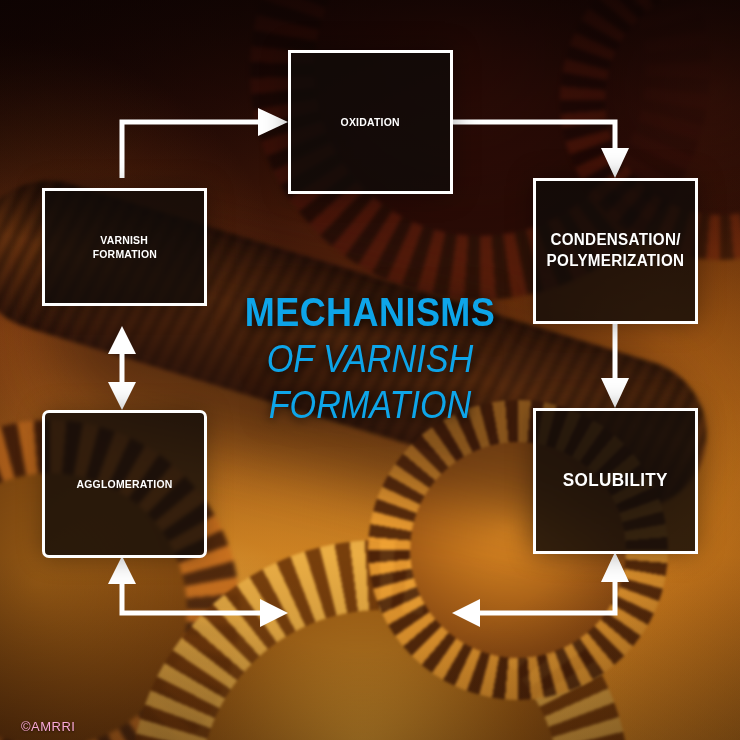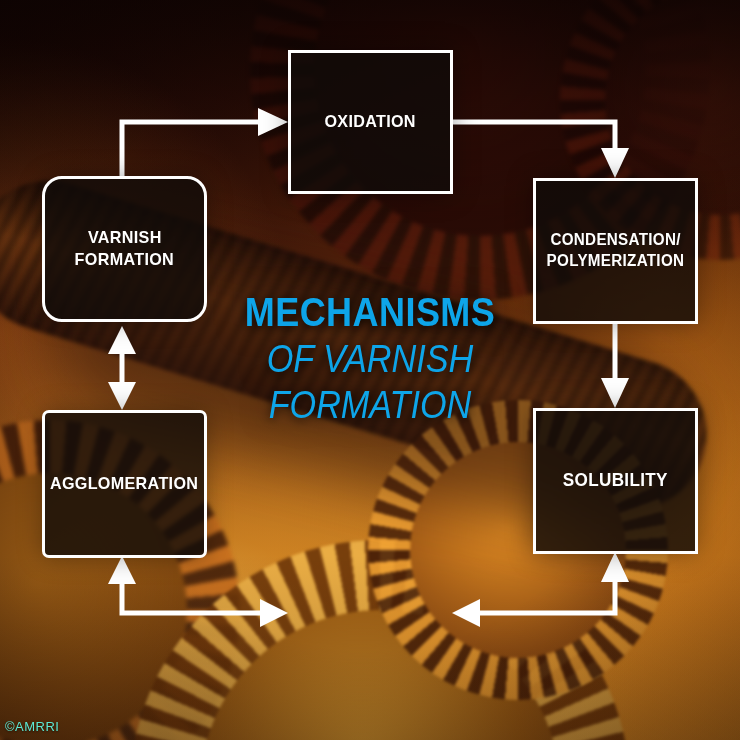--- a/index.html
+++ b/index.html
@@ -45,37 +45,37 @@
   .vignette{inset:0;background:
     linear-gradient(180deg, rgba(12,3,2,0.75) 0%, rgba(12,3,2,0.35) 14%, rgba(0,0,0,0) 34%),
     linear-gradient(0deg, rgba(20,6,2,0.25) 0%, rgba(0,0,0,0) 25%),
     radial-gradient(ellipse at 50% 45%, rgba(0,0,0,0) 55%, rgba(18,5,3,0.40) 100%);}
   
   .arrows{position:absolute;inset:0;z-index:2;}
   
   .node{position:absolute;z-index:3;border:3px solid #fff;box-sizing:border-box;
     background:rgba(16,11,9,0.80);color:#fff;display:flex;flex-direction:column;
     align-items:center;justify-content:center;text-align:center;
-    font-weight:bold;font-size:17px;line-height:1.3;letter-spacing:0.02em;
+    font-weight:bold;font-size:11px;line-height:1.3;letter-spacing:0.02em;
     box-shadow:0 0 24px rgba(0,0,0,0.35);}
   .nline{display:block;transform:scaleX(0.95);white-space:nowrap;}
-  #node-varnish{left:42px;top:176px;width:165px;height:146px;border-radius:20px;}
+  #node-varnish{left:42px;top:188px;width:165px;height:118px;}
   #node-oxidation{left:288px;top:50px;width:165px;height:144px;}
   #node-condensation{left:533px;top:178px;width:165px;height:146px;font-size:16px;}
   #node-solubility{left:533px;top:408px;width:165px;height:146px;font-size:18px;}
   #node-precipitation{left:288px;top:542px;width:165px;height:148px;}
   #node-agglomeration{left:42px;top:410px;width:165px;height:148px;border-radius:7px;}
   
   .title{position:absolute;top:292px;left:0;right:0;z-index:3;text-align:center;color:#0ea5e9;
     text-shadow:0 2px 10px rgba(0,0,0,0.75), 0 0 30px rgba(0,0,0,0.5);}
   .t1{font-size:40px;font-weight:bold;letter-spacing:0.5px;line-height:1;transform:scaleX(0.90);}
   .t2,.t3{font-size:38px;font-style:italic;font-weight:normal;line-height:1;margin-top:8px;transform:scaleX(0.90);}
   
-  .watermark{position:absolute;left:5px;bottom:6px;z-index:4;font-size:13px;
-    color:#5eead4;letter-spacing:0.5px;text-shadow:0 1px 2px rgba(0,0,0,0.6);}
+  .watermark{position:absolute;left:21px;bottom:6px;z-index:4;font-size:13px;
+    color:#f9a8d4;letter-spacing:0.5px;text-shadow:0 1px 2px rgba(0,0,0,0.6);}
 </style>
 </head>
 <body>
 
 <div id="canvas">
 
   <div class="bg">
     <div class="bg-base"></div>
     <div class="bg-glows"></div>
     <div class="gear g-top"></div>

